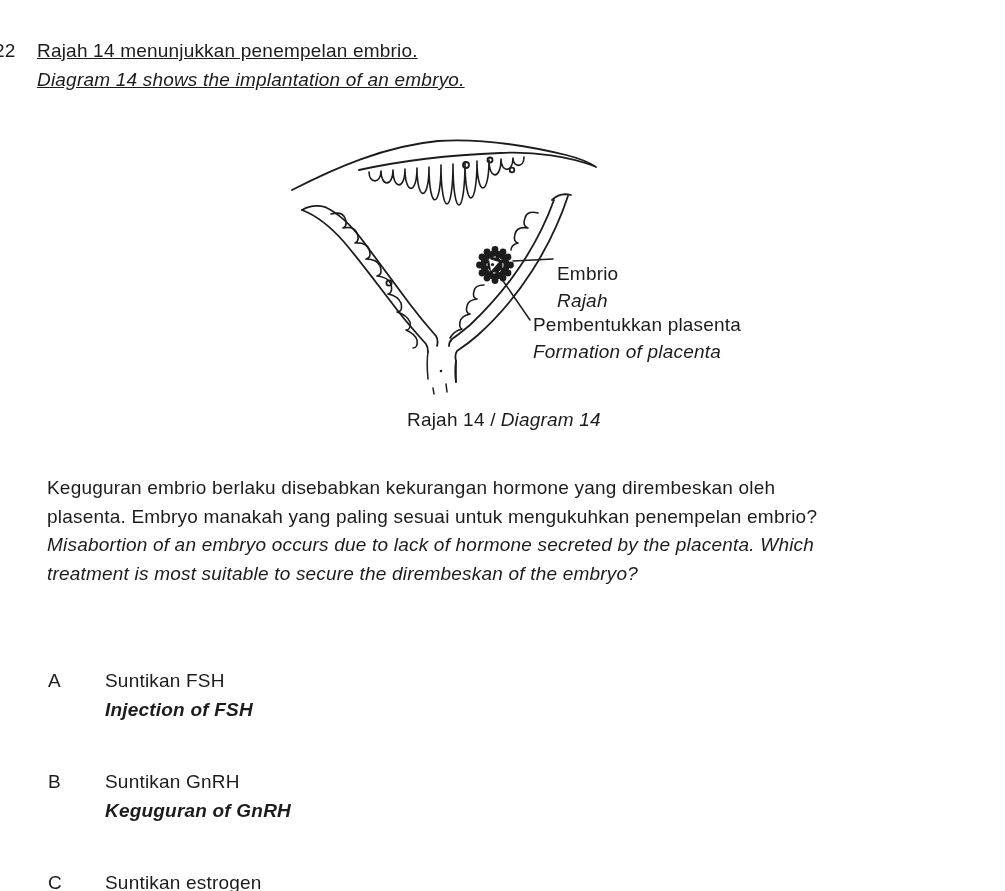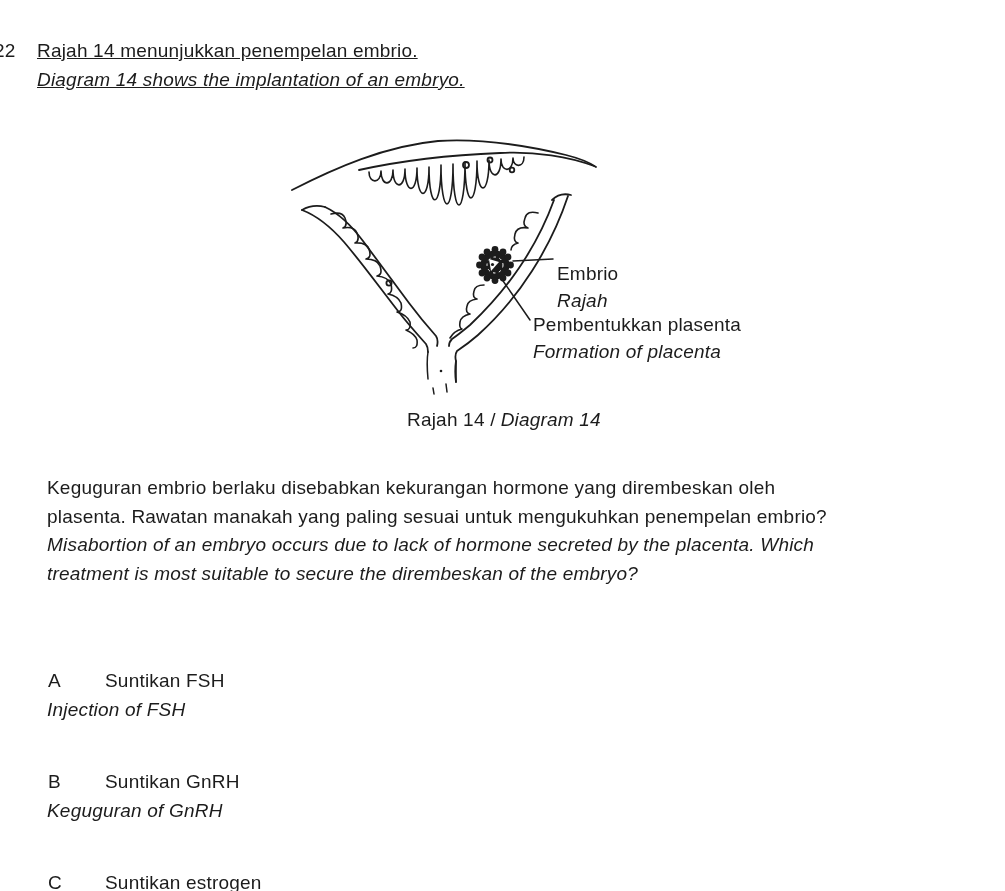--- a/index.html
+++ b/index.html
@@ -10,21 +10,21 @@
     font-size:19px;letter-spacing:0.2px;
   }
   .abs{position:absolute;}
   .it{font-style:italic;}
   .line{line-height:28.6px;white-space:nowrap;}
   .lbl{line-height:26.5px;white-space:nowrap;}
   .cap-prefix{margin-right:5px;text-align:center;}
   .option{position:relative;line-height:28.6px;}
   .option .letter{position:absolute;left:1px;top:0;}
   .option .opt-ms{margin-left:58px;white-space:nowrap;margin-top:44px;}
-  .option .opt-en{white-space:nowrap;font-style:italic;}
+  .option .opt-en{margin-left:58px;white-space:nowrap;font-style:italic;font-weight:bold;}
   svg path, svg circle.o{stroke:#1c1c1c;fill:none;stroke-width:1.8;stroke-linecap:round;stroke-linejoin:round;}
   svg .thin{stroke-width:1.5;}
   svg .squig{stroke-width:1.6;}
 </style>
 </head>
 <body>
 
 <div class="abs line" style="left:-6px;top:37px;">22</div>
 
 <div class="abs" style="left:37px;top:37px;text-decoration:underline;">
@@ -92,21 +92,21 @@
   <div class="lbl">Pembentukkan plasenta</div>
   <div class="lbl it">Formation of placenta</div>
 </div>
 
 <div class="abs line" style="left:407px;top:406px;">
   <span class="cap-prefix">Rajah 14 /</span><span class="it">Diagram 14</span>
 </div>
 
 <div class="abs" style="left:47px;top:474px;">
   <div class="line">Keguguran embrio berlaku disebabkan kekurangan hormone yang dirembeskan oleh</div>
-  <div class="line">plasenta. Rawatan manakah yang paling sesuai untuk mengukuhkan penempelan embrio?</div>
+  <div class="line">plasenta. Embryo manakah yang paling sesuai untuk mengukuhkan penempelan embrio?</div>
   <div class="line it">Misabortion of an embryo occurs due to lack of hormone secreted by the placenta. Which</div>
   <div class="line it">treatment is most suitable to secure the dirembeskan of the embryo?</div>
 </div>
 
 <div class="abs" style="left:47px;top:623px;">
   <div class="option">
     <span class="letter">A</span>
     <div class="opt-ms">Suntikan FSH</div>
     <div class="opt-en">Injection of FSH</div>
   </div>

